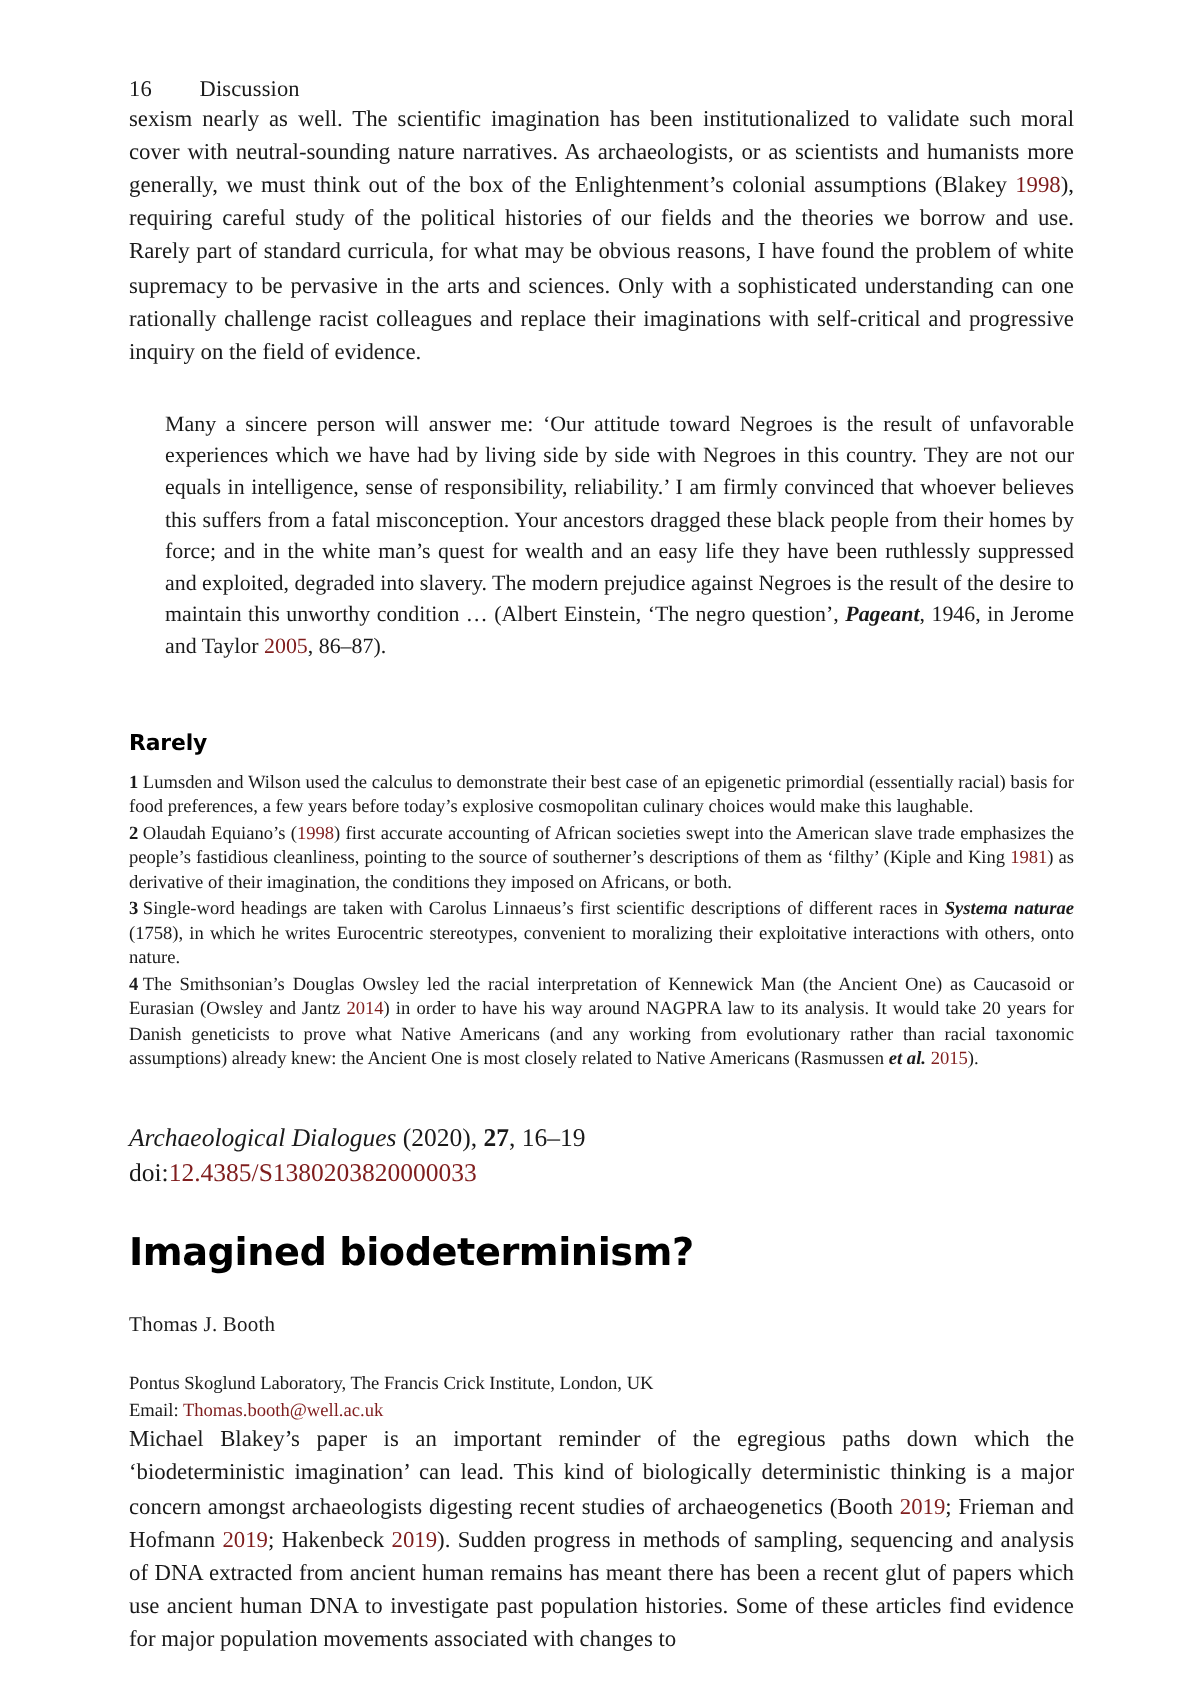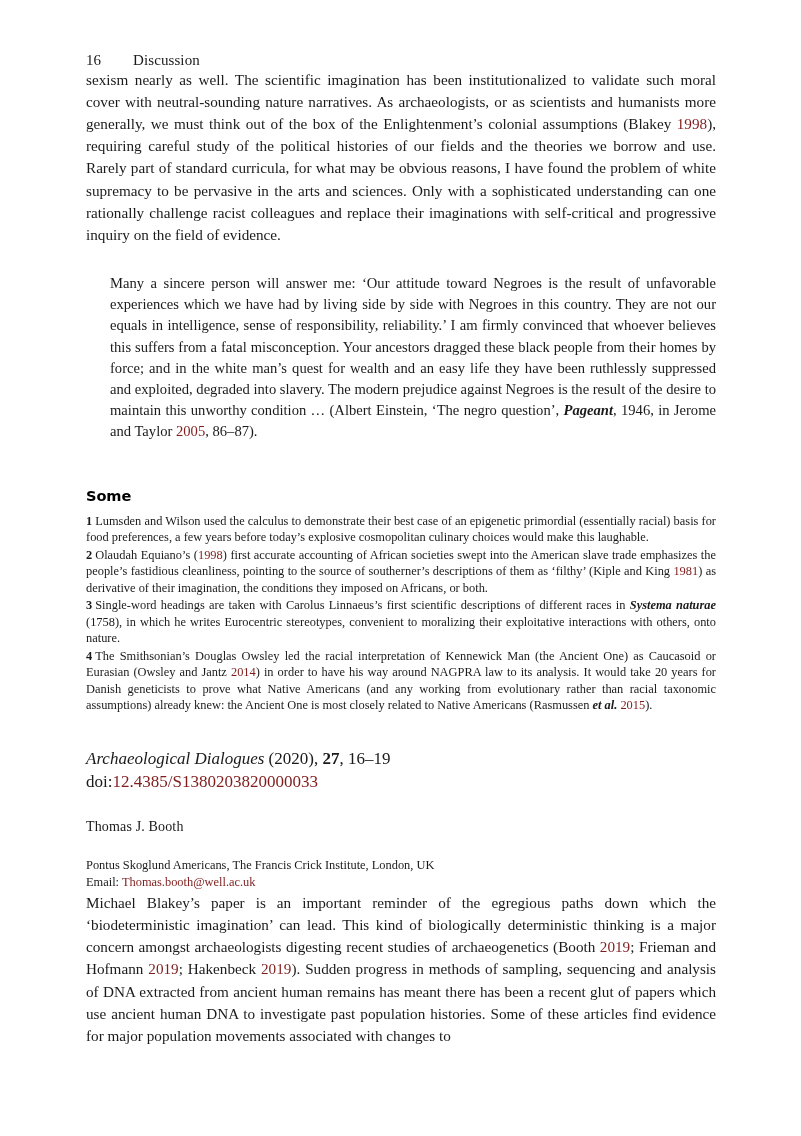--- a/index.html
+++ b/index.html
@@ -127,37 +127,38 @@
 
     <div class="runhead">
       <span class="folio">16</span>
       <span class="section-title">Discussion</span>
     </div>
 
     <p class="body first-body"><span>sexism nearly as well. The scientific imagination has been institutionalized to validate such moral cover with neutral-sounding nature narratives. As archaeologists, or as scientists and humanists more generally, we must think out of the box of the Enlightenment’s colonial assumptions (Blakey </span><a class="link" href="#">1998</a><span>), requiring careful study of the political histories of our fields and the theories we borrow and use. Rarely part of standard curricula, for what may be obvious reasons, I have found the problem of white supremacy to be pervasive in the arts and sciences. Only with a sophisticated understanding can one rationally challenge racist colleagues and replace their imaginations with self-critical and progressive inquiry on the field of evidence.</span></p>
 
     <blockquote class="quote"><span>Many a sincere person will answer me: ‘Our attitude toward Negroes is the result of unfavorable experiences which we have had by living side by side with Negroes in this country. They are not our equals in intelligence, sense of responsibility, reliability.’ I am firmly convinced that whoever believes this suffers from a fatal misconception. Your ancestors dragged these black people from their homes by force; and in the white man’s quest for wealth and an easy life they have been ruthlessly suppressed and exploited, degraded into slavery. The modern prejudice against Negroes is the result of the desire to maintain this unworthy condition … (Albert Einstein, ‘The negro question’, </span><span class="it">Pageant</span><span>, 1946, in Jerome and Taylor </span><a class="link" href="#">2005</a><span>, 86–87).</span></blockquote>
 
-    <h2 class="notes-heading">Some</h2>
+    <h2 class="notes-heading">Rarely</h2>
 
     <p class="note"><span class="num">1</span><span>Lumsden and Wilson used the calculus to demonstrate their best case of an epigenetic primordial (essentially racial) basis for food preferences, a few years before today’s explosive cosmopolitan culinary choices would make this laughable.</span></p>
 
     <p class="note"><span class="num">2</span><span>Olaudah Equiano’s (</span><a class="link" href="#">1998</a><span>) first accurate accounting of African societies swept into the American slave trade emphasizes the people’s fastidious cleanliness, pointing to the source of southerner’s descriptions of them as ‘filthy’ (Kiple and King </span><a class="link" href="#">1981</a><span>) as derivative of their imagination, the conditions they imposed on Africans, or both.</span></p>
 
     <p class="note"><span class="num">3</span><span>Single-word headings are taken with Carolus Linnaeus’s first scientific descriptions of different races in </span><span class="it">Systema naturae</span><span> (1758), in which he writes Eurocentric stereotypes, convenient to moralizing their exploitative interactions with others, onto nature.</span></p>
 
     <p class="note"><span class="num">4</span><span>The Smithsonian’s Douglas Owsley led the racial interpretation of Kennewick Man (the Ancient One) as Caucasoid or Eurasian (Owsley and Jantz </span><a class="link" href="#">2014</a><span>) in order to have his way around NAGPRA law to its analysis. It would take 20 years for Danish geneticists to prove what Native Americans (and any working from evolutionary rather than racial taxonomic assumptions) already knew: the Ancient One is most closely related to Native Americans (Rasmussen </span><span class="it">et al.</span><span> </span><a class="link" href="#">2015</a><span>).</span></p>
 
     <div class="journal-meta">
       <div><span class="jname">Archaeological Dialogues</span> <span>(2020),</span> <span class="vol">27</span><span>, 16–19</span></div>
       <div><span>doi:</span><a class="link" href="#">12.4385/S1380203820000033</a></div>
     </div>
 
+    <h1 class="article-title">Imagined biodeterminism?</h1>
     <div class="author">Thomas J. Booth</div>
     <div class="affiliation">
-      <div>Pontus Skoglund Americans, The Francis Crick Institute, London, UK</div>
+      <div>Pontus Skoglund Laboratory, The Francis Crick Institute, London, UK</div>
       <div class="email-line"><span>Email: </span><a class="link" href="#">Thomas.booth@well.ac.uk</a></div>
     </div>
 
     <p class="body lead-body"><span>Michael Blakey’s paper is an important reminder of the egregious paths down which the ‘biodeterministic imagination’ can lead. This kind of biologically deterministic thinking is a major concern amongst archaeologists digesting recent studies of archaeogenetics (Booth </span><a class="link" href="#">2019</a><span>; Frieman and Hofmann </span><a class="link" href="#">2019</a><span>; Hakenbeck </span><a class="link" href="#">2019</a><span>). Sudden progress in methods of sampling, sequencing and analysis of DNA extracted from ancient human remains has meant there has been a recent glut of papers which use ancient human DNA to investigate past population histories. Some of these articles find evidence for major population movements associated with changes to</span></p>
 
   </div>
 </div>
 
 </body></html>

